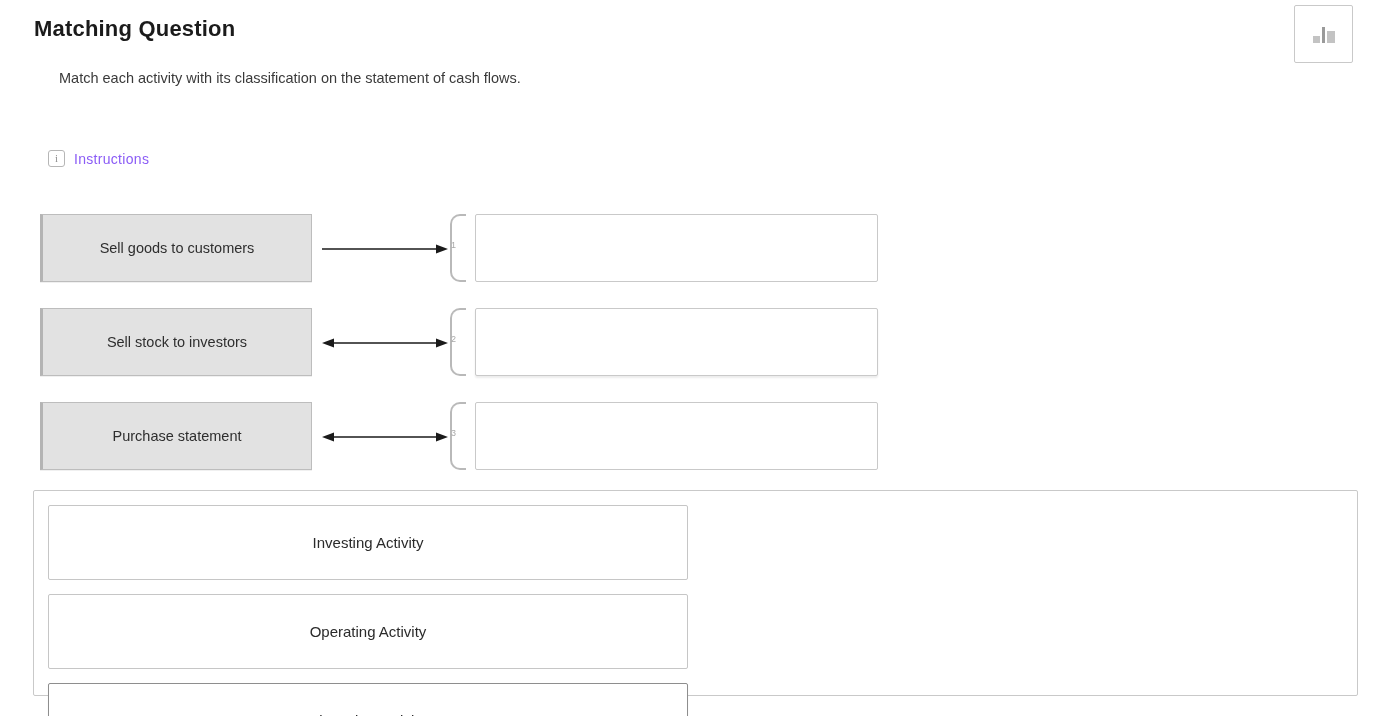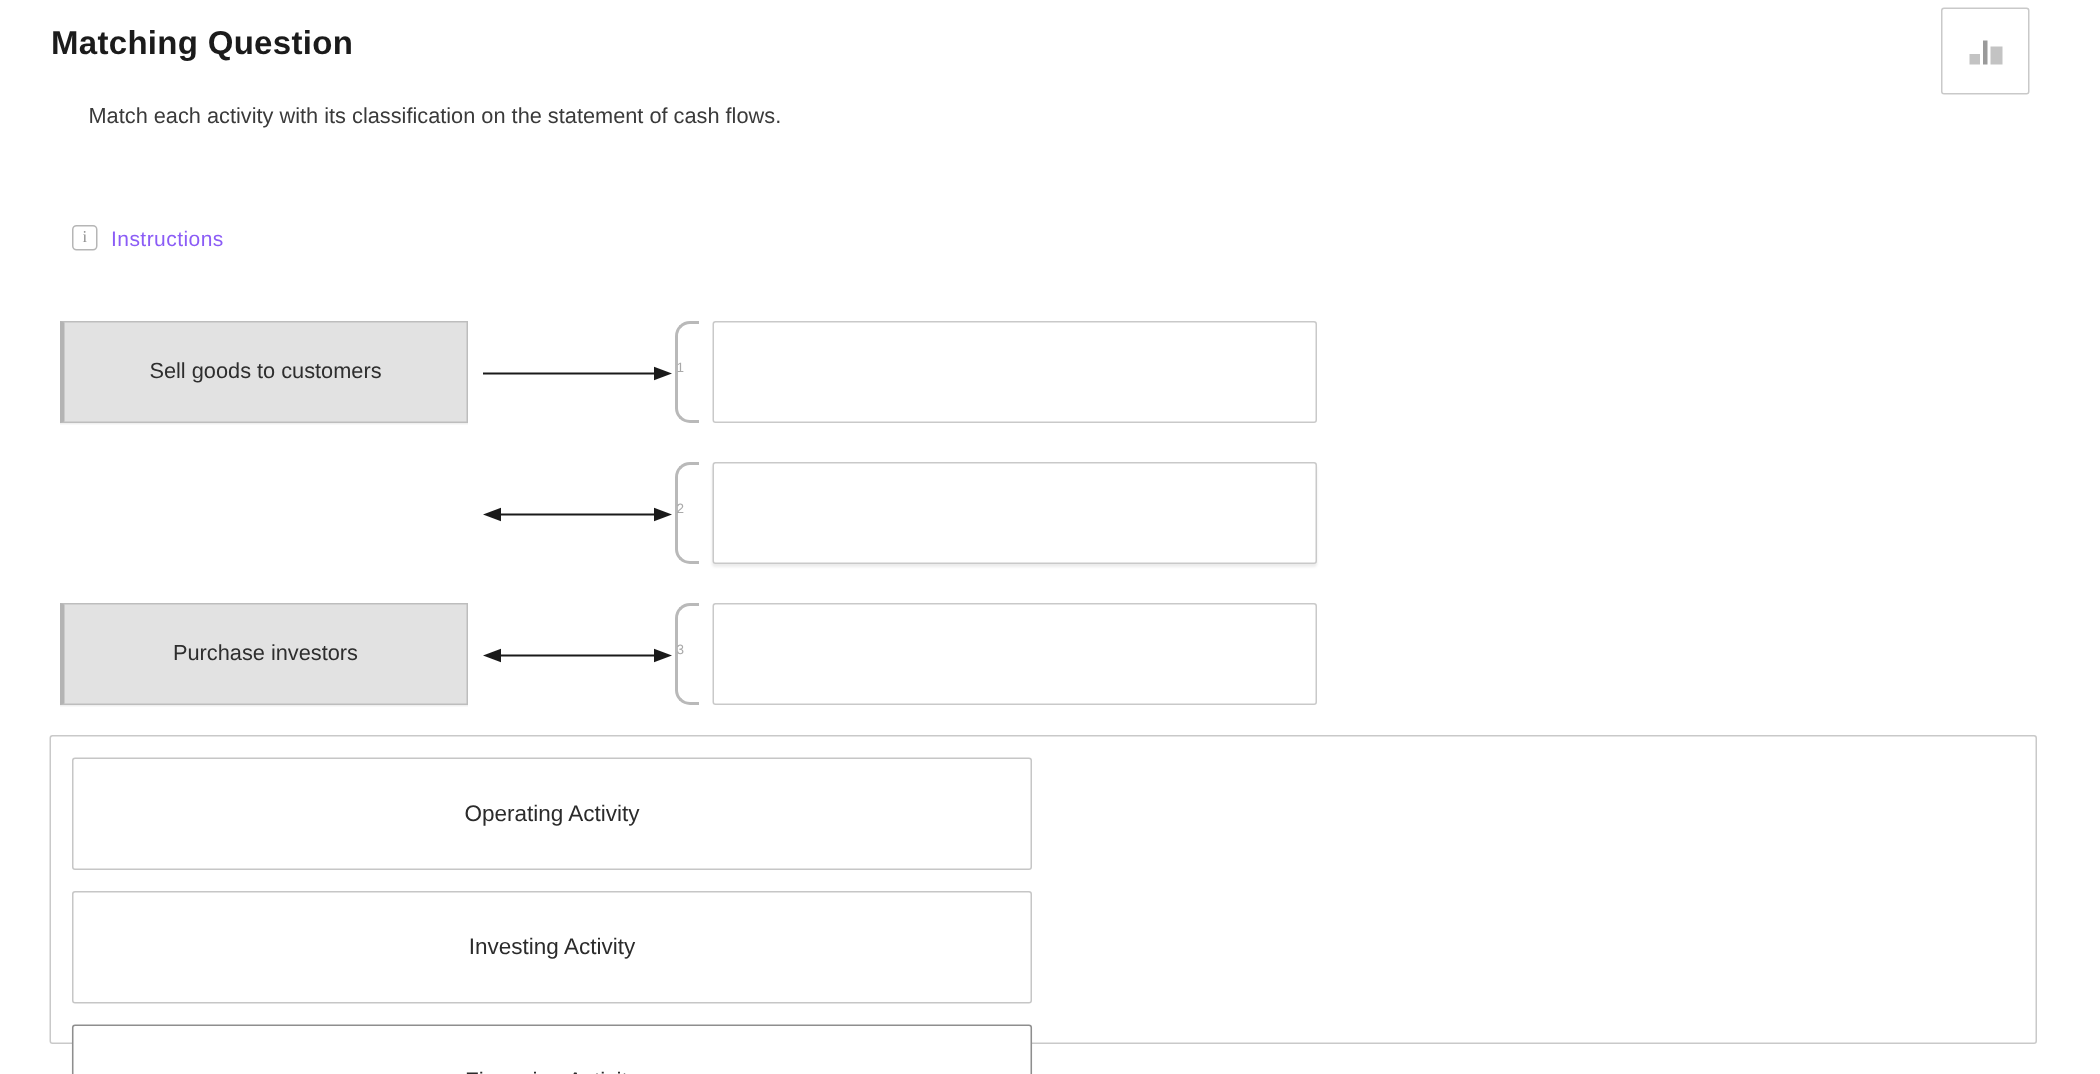--- a/index.html
+++ b/index.html
@@ -153,49 +153,50 @@
           <line x1="0" y1="9" x2="116" y2="9" stroke="#1a1a1a" stroke-width="1.4"></line>
           <polygon points="126,9 114,4.5 114,13.5" fill="#1a1a1a"></polygon>
         </svg>
       </div>
       <div class="brace"></div>
       <div class="brace-idx">1</div>
       <div class="dropzone"></div>
     </div>
 
     <div class="row">
+      <div class="prompt">Sell stock to investors</div>
       <div class="connector">
         <svg width="126" height="18" viewBox="0 0 126 18">
           <line x1="10" y1="9" x2="116" y2="9" stroke="#1a1a1a" stroke-width="1.4"></line>
           <polygon points="0,9 12,4.5 12,13.5" fill="#1a1a1a"></polygon>
           <polygon points="126,9 114,4.5 114,13.5" fill="#1a1a1a"></polygon>
         </svg>
       </div>
       <div class="brace"></div>
       <div class="brace-idx">2</div>
       <div class="dropzone shadowed"></div>
     </div>
 
     <div class="row">
-      <div class="prompt">Purchase investors</div>
+      <div class="prompt">Purchase statement</div>
       <div class="connector">
         <svg width="126" height="18" viewBox="0 0 126 18">
           <line x1="10" y1="9" x2="116" y2="9" stroke="#1a1a1a" stroke-width="1.4"></line>
           <polygon points="0,9 12,4.5 12,13.5" fill="#1a1a1a"></polygon>
           <polygon points="126,9 114,4.5 114,13.5" fill="#1a1a1a"></polygon>
         </svg>
       </div>
       <div class="brace"></div>
       <div class="brace-idx">3</div>
       <div class="dropzone"></div>
     </div>
 
   </div>
 
   <div class="bank">
     <div class="bank-grid">
+      <div class="option">Investing Activity</div>
       <div class="option">Operating Activity</div>
-      <div class="option">Investing Activity</div>
       <div class="option strong">Financing Activity</div>
     </div>
   </div>
 
 </div>
 
 </body></html>

